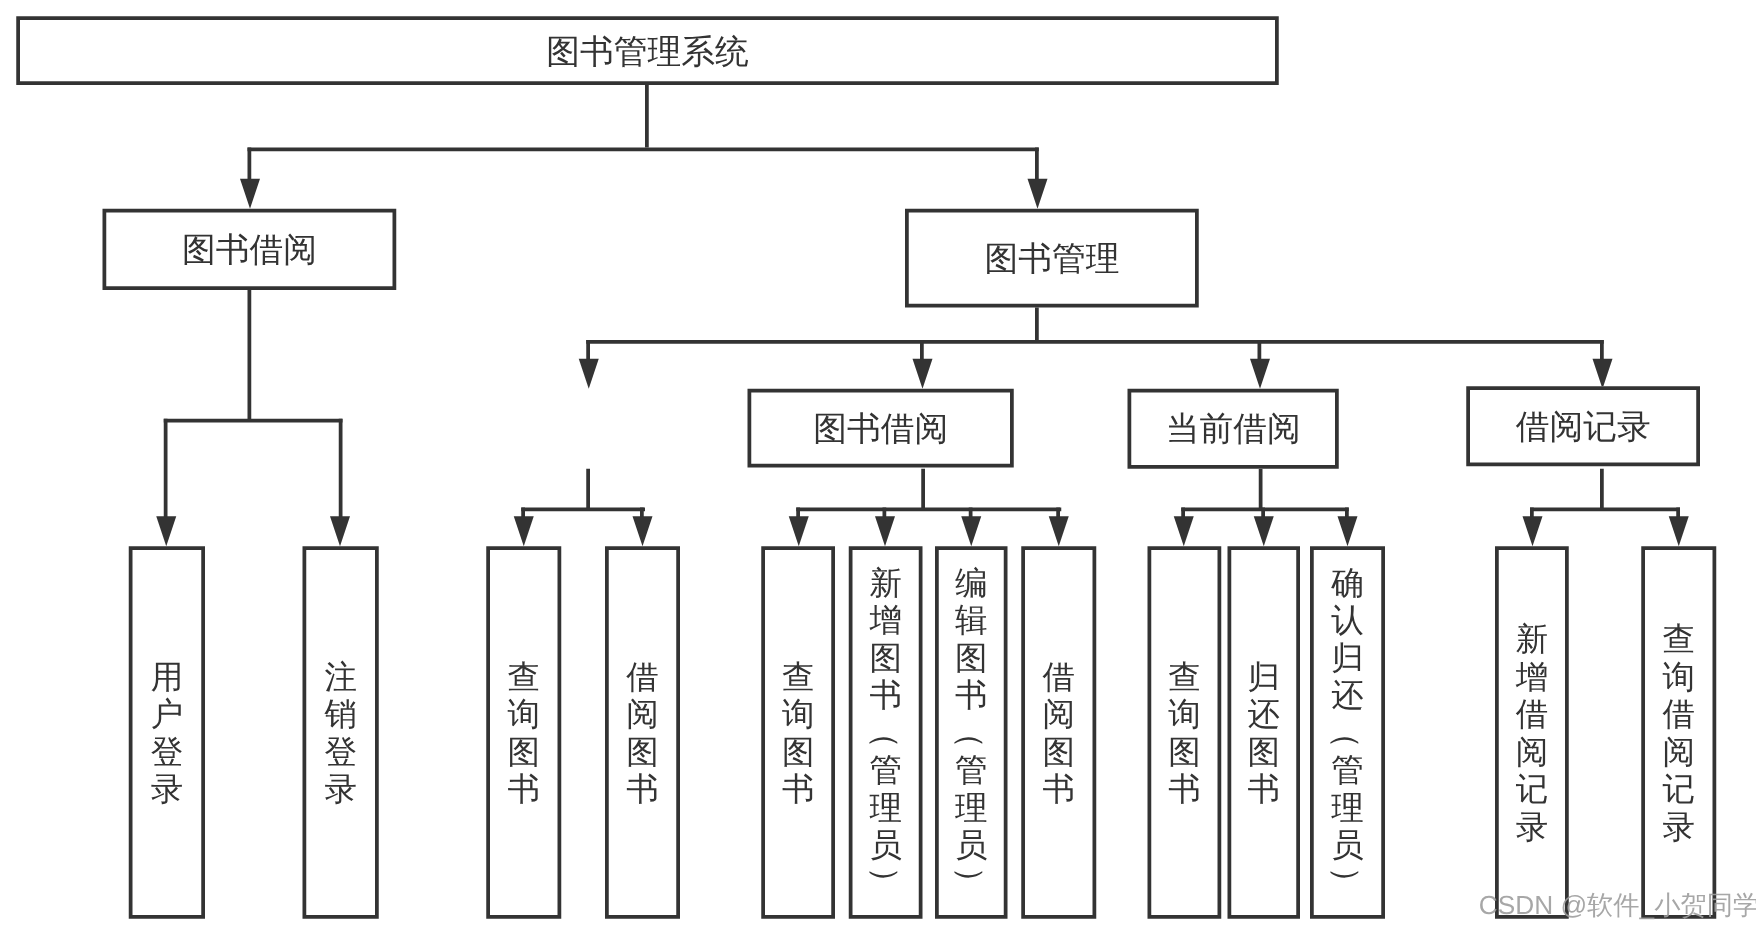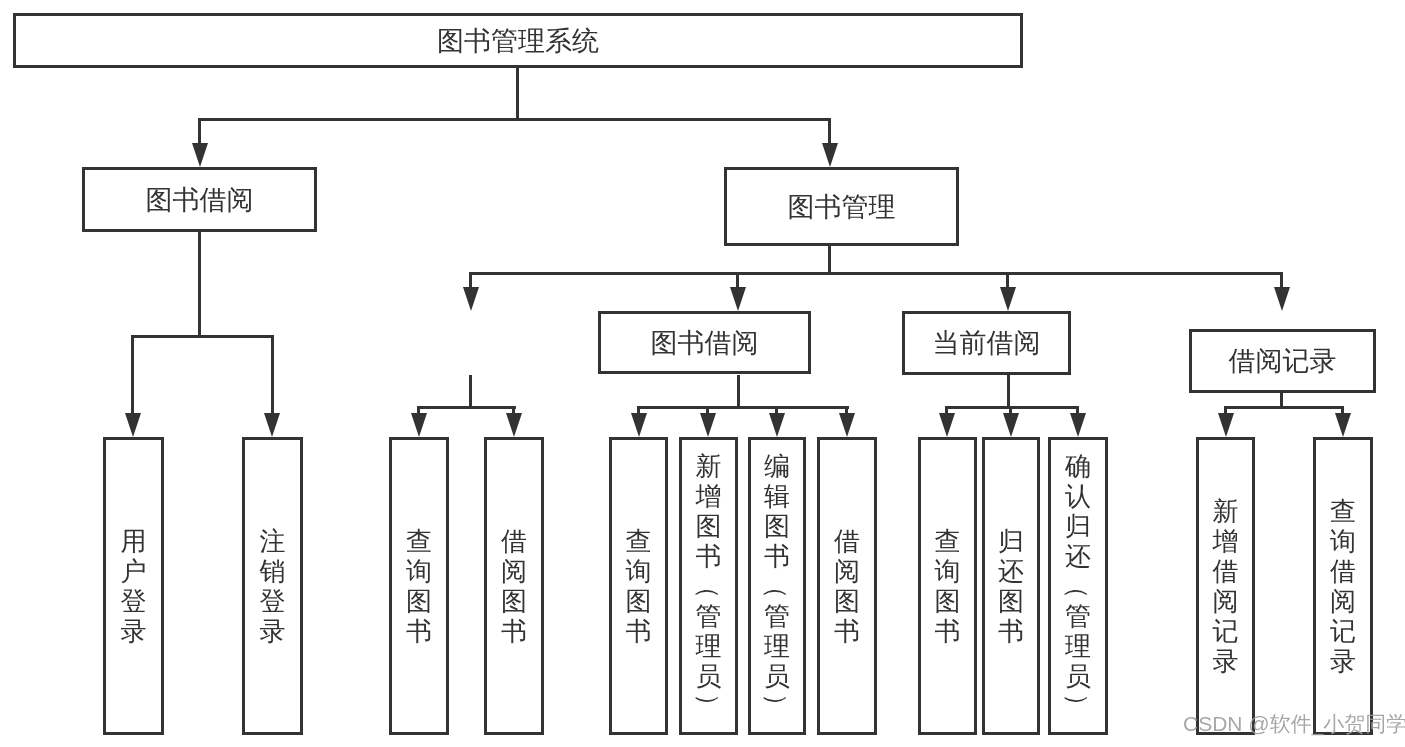--- a/index.html
+++ b/index.html
@@ -97,21 +97,21 @@
   <div class="arrow" style="left:730px; top:287px;"></div>
   <div class="arrow" style="left:1000px; top:287px;"></div>
   <div class="arrow" style="left:1274px; top:287px;"></div>
 
   <div class="node" style="left:598px; top:311px; width:213px; height:63px;">
     <span>图书借阅</span>
   </div>
   <div class="node" style="left:902px; top:311px; width:169px; height:64px;">
     <span>当前借阅</span>
   </div>
-  <div class="node" style="left:1173px; top:329px; width:187px; height:64px;margin-left:16px;">
+  <div class="node" style="left:1173px; top:309px; width:187px; height:64px;">
     <span>借阅记录</span>
   </div>
 
   <div class="vline" style="left:469px; top:375px; height:32px;"></div>
   <div class="hline" style="left:417px; top:406px; width:99px;"></div>
   <div class="vline" style="left:417px; top:406px; height:14px;"></div>
   <div class="vline" style="left:512px; top:406px; height:14px;"></div>
   <div class="arrow" style="left:411px; top:413px;"></div>
   <div class="arrow" style="left:506px; top:413px;"></div>
 

